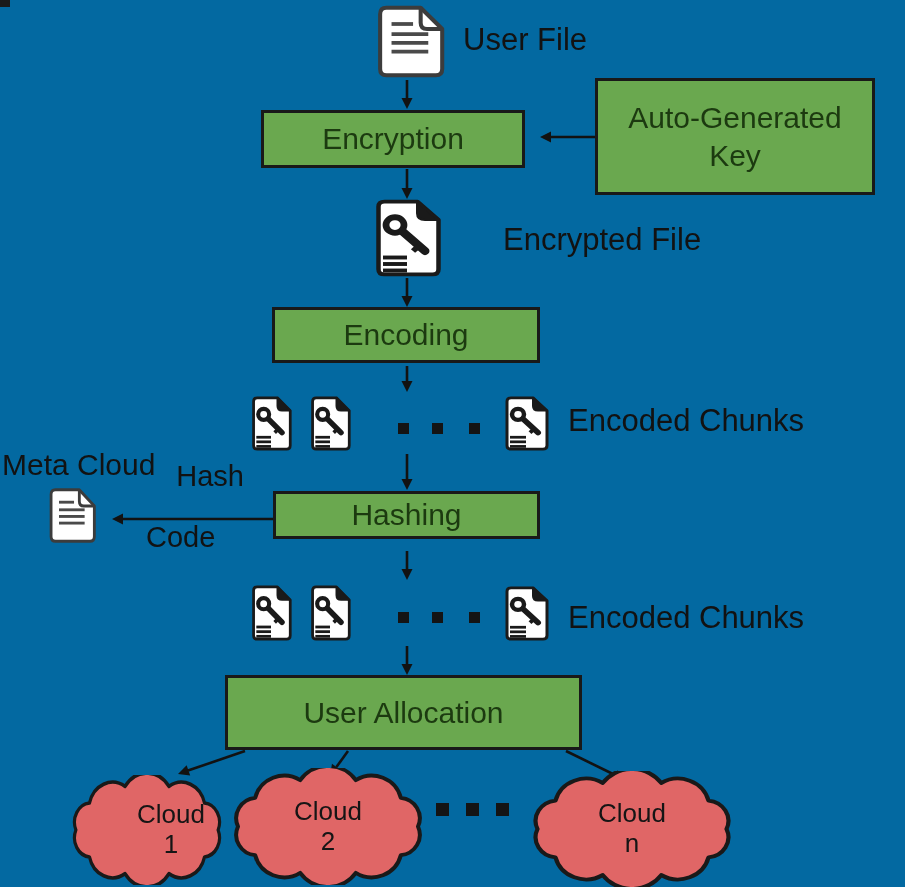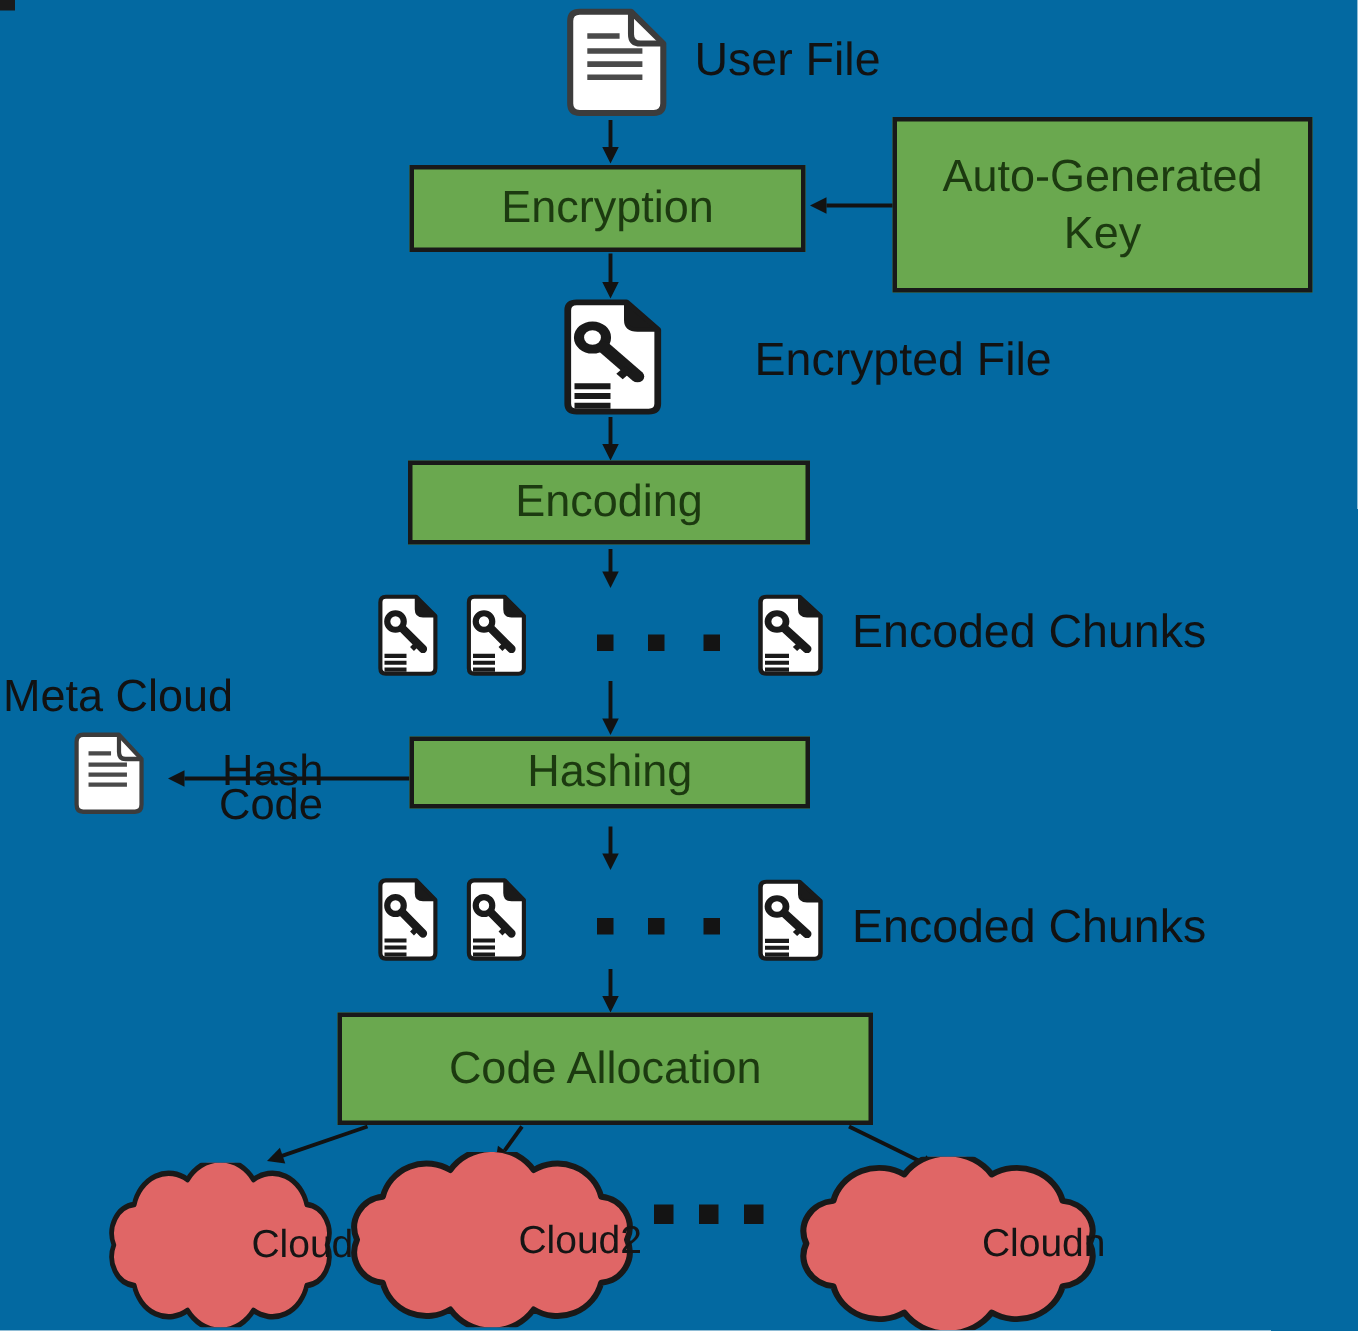--- a/index.html
+++ b/index.html
@@ -14,21 +14,21 @@
     color:#1c3a10; font-size:30px; text-align:center; line-height:1.25;
   }
   .lbl { position:absolute; color:#121212; font-size:31px; white-space:nowrap; }
   .icon { position:absolute; }
   .arr  { position:absolute; overflow:visible; }
   .dot  { position:absolute; background:#141414; }
   .cloud { position:absolute; }
   .cloud > svg { position:absolute; left:0; top:0; width:100%; height:100%; }
   .ctext {
     position:absolute; left:0; top:0; right:0; bottom:0;
-    display:flex; flex-direction:row; align-items:center; justify-content:flex-end;
+    display:flex; flex-direction:column; align-items:center; justify-content:center;
     font-size:26px; color:#151515; line-height:1.15;
   }
   .keyspan { display:inline-block; max-width:255px; }
   .corner-mark { position:absolute; left:0; top:0; width:10px; height:7px; background:#1a1a1a; }
 </style>
 </head>
 <body>
 
 <svg width="0" height="0" style="position:absolute" aria-hidden="true">
   <defs>
@@ -66,21 +66,21 @@
   <svg class="icon" style="left:370px;top:4px" width="76" height="75">
       <use href="#doc-plain"></use>
     </svg>
   <div class="lbl" style="left:463px;top:22px">User File</div>
 
   <svg class="arr" style="left:400px;top:80px" width="14" height="29">
     <line x1="7" y1="0" x2="7" y2="19" stroke="#121212" stroke-width="2.6"></line>
     <path d="M-11 -5.5 L0 0 L-11 5.5 Z" transform="translate(7,29) rotate(90)" fill="#121212"></path>
   </svg>
 
-  <div class="gbox" style="left:273px;top:110px;width:264px;height:58px">
+  <div class="gbox" style="left:261px;top:110px;width:264px;height:58px">
     <span>Encryption</span>
   </div>
 
   <div class="gbox" style="left:595px;top:78px;width:280px;height:117px">
     <span class="keyspan">Auto-Generated Key</span>
   </div>
 
   <svg class="arr" style="left:540px;top:130px" width="55" height="14">
     <line x1="55" y1="7" x2="11" y2="7" stroke="#121212" stroke-width="2.6"></line>
     <path d="M-11 -5.5 L0 0 L-11 5.5 Z" transform="translate(0,7) rotate(180)" fill="#121212"></path>
@@ -127,21 +127,21 @@
   <svg class="arr" style="left:400px;top:454px" width="14" height="36">
     <line x1="7" y1="0" x2="7" y2="26" stroke="#121212" stroke-width="2.6"></line>
     <path d="M-11 -5.5 L0 0 L-11 5.5 Z" transform="translate(7,36) rotate(90)" fill="#121212"></path>
   </svg>
 
   <div class="lbl" style="left:2px;top:448px;font-size:30px">Meta Cloud</div>
   <svg class="icon" style="left:44px;top:487px" width="53" height="57">
       <use href="#doc-plain"></use>
     </svg>
 
-  <div class="lbl" style="left:148px;top:498px;width:96px;text-align:left;font-size:29px">Hash</div>
+  <div class="lbl" style="left:148px;top:460px;width:96px;text-align:right;font-size:29px">Hash</div>
   <div class="lbl" style="left:146px;top:521px;width:100px;text-align:left;font-size:29px">Code</div>
 
   <svg class="arr" style="left:112px;top:512px" width="161" height="14">
     <line x1="161" y1="7" x2="11" y2="7" stroke="#121212" stroke-width="2.6"></line>
     <path d="M-11 -5.5 L0 0 L-11 5.5 Z" transform="translate(0,7) rotate(180)" fill="#121212"></path>
   </svg>
 
   <div class="gbox" style="left:273px;top:491px;width:267px;height:48px">
     <span>Hashing</span>
   </div>
@@ -164,21 +164,21 @@
       <use href="#doc-key"></use>
     </svg>
   <div class="lbl" style="left:568px;top:600px">Encoded Chunks</div>
 
   <svg class="arr" style="left:400px;top:646px" width="14" height="29">
     <line x1="7" y1="0" x2="7" y2="19" stroke="#121212" stroke-width="2.6"></line>
     <path d="M-11 -5.5 L0 0 L-11 5.5 Z" transform="translate(7,29) rotate(90)" fill="#121212"></path>
   </svg>
 
   <div class="gbox" style="left:225px;top:675px;width:357px;height:75px">
-    <span>Code Allocation</span>
+    <span>User Allocation</span>
   </div>
 
   <svg class="arr" style="left:170px;top:748px" width="82" height="30">
     <line x1="75" y1="3" x2="18" y2="22.6" stroke="#121212" stroke-width="2.6"></line>
     <path d="M-11 -5.5 L0 0 L-11 5.5 Z" transform="translate(8,26) rotate(161)" fill="#121212"></path>
   </svg>
   <svg class="arr" style="left:320px;top:748px" width="36" height="32">
     <line x1="28" y1="3" x2="16.4" y2="19.1" stroke="#121212" stroke-width="2.6"></line>
     <path d="M-11 -5.5 L0 0 L-11 5.5 Z" transform="translate(10,28) rotate(125.8)" fill="#121212"></path>
   </svg>

